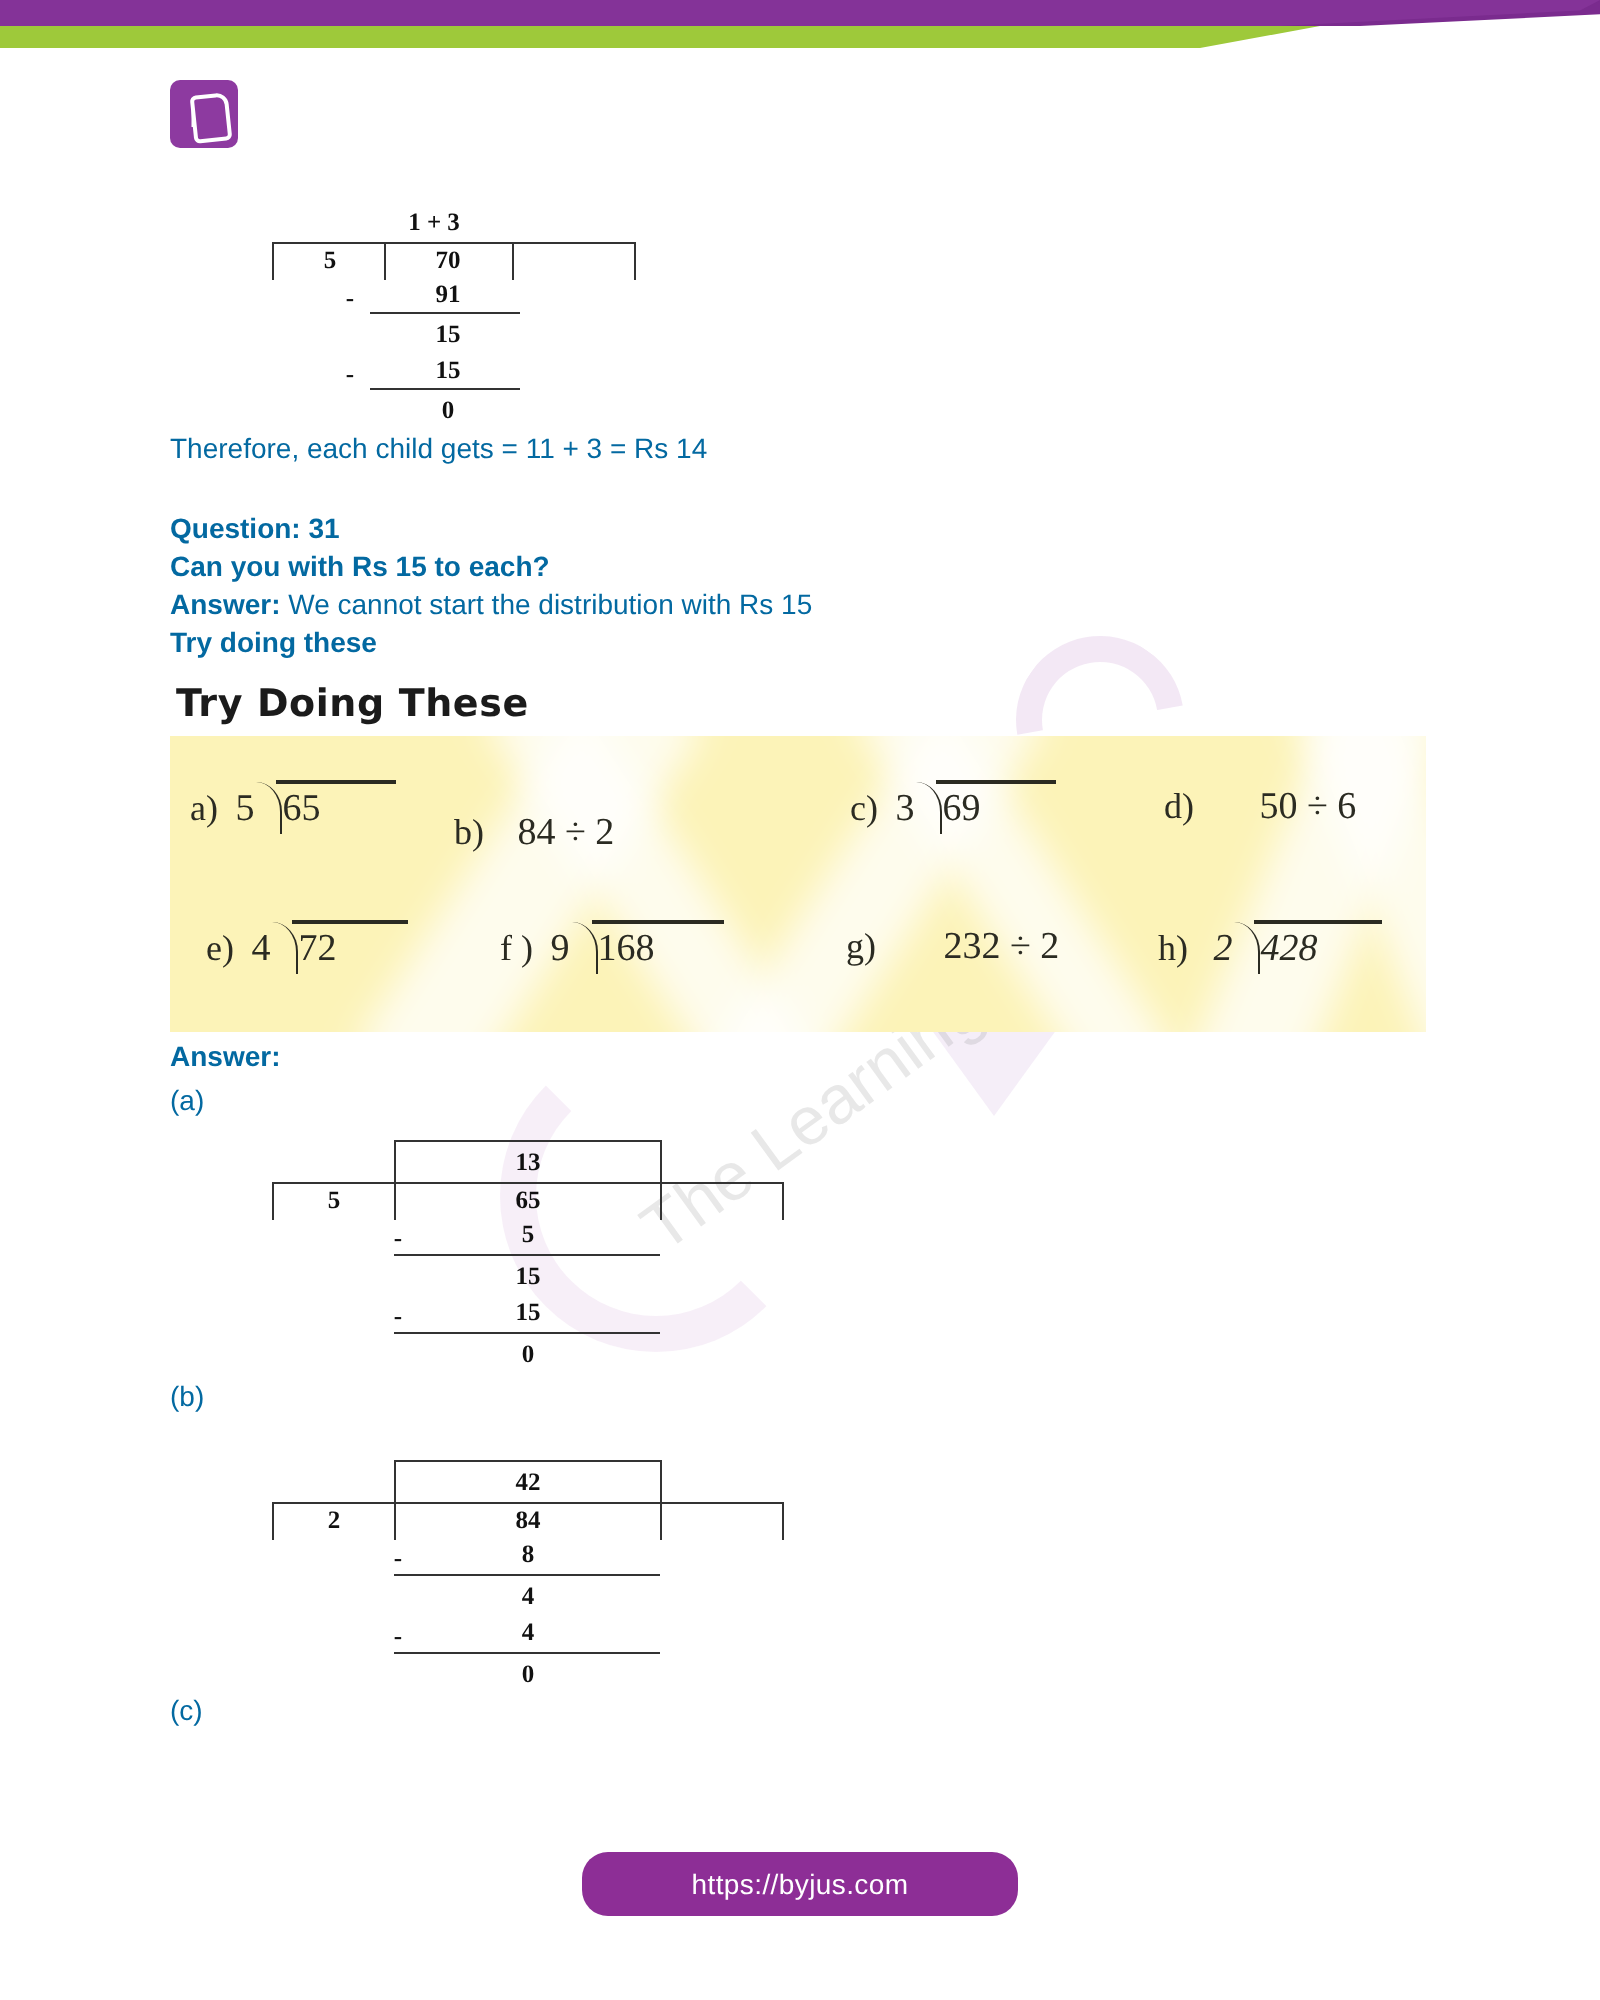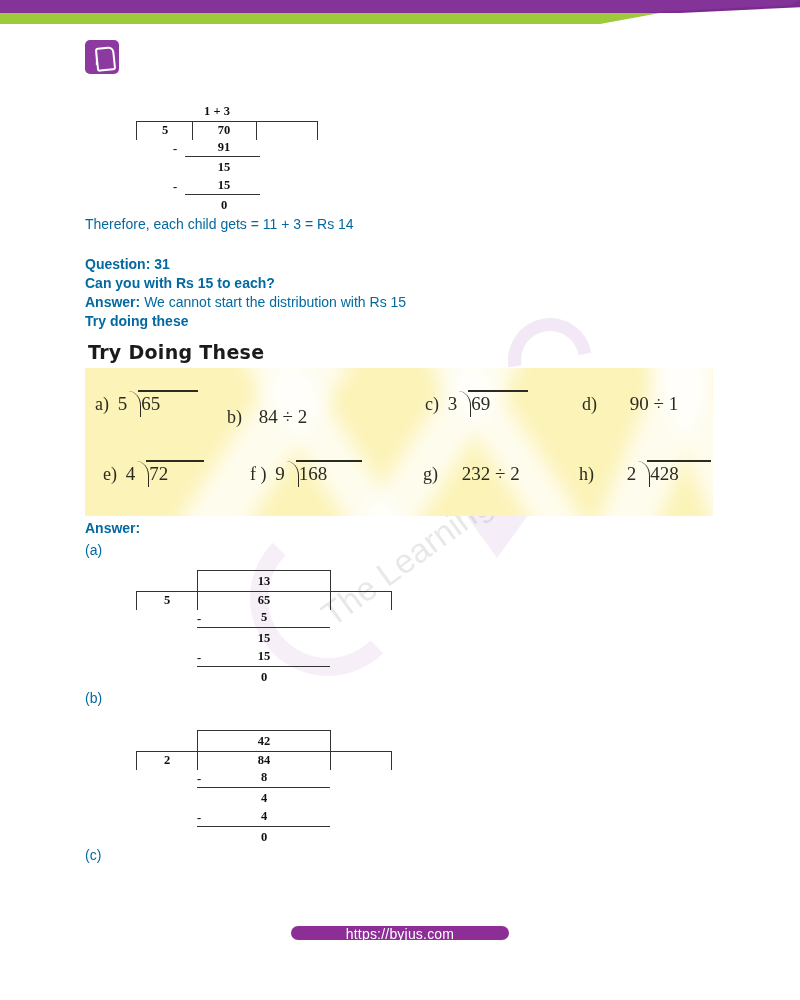--- a/index.html
+++ b/index.html
@@ -232,27 +232,28 @@
     width: 0; height: 0;
     border-left: 42px solid transparent;
     border-right: 42px solid transparent;
     border-top: 58px solid rgba(190,150,210,.16);
   }
 
   
   .footer-pill {
     position: absolute;
     left: 291px; top: 926px;
-    width: 218px; height: 14px;
+    width: 218px; height: 32px;
     background: #8d2e96;
     border-radius: 13px;
     color: #ffffff;
     font-family: "Liberation Sans", sans-serif;
     font-size: 14px;
     display: flex;
+    align-items: center;
     justify-content: center;
     letter-spacing: .2px;
   }
 </style>
 </head>
 <body>
 
 <div class="topbars">
   <div class="bar-purple"></div>
   <div class="bar-purple2"></div>
@@ -334,45 +335,45 @@
 
     <div class="yb-item" style="left:340px; top:25px;">
       <span class="yb-label">c)</span>
       <span class="longdiv">
         <span class="divisor">3</span><span class="bracket"><i class="vinc" style="left:10px; width:60px;"></i></span><span>69</span>
       </span>
     </div>
 
     <div class="yb-item" style="left:497px; top:25px;">
       <span class="yb-label">d)</span>
-      <span style="margin-left:28px;">90 ÷ 1</span>
+      <span style="margin-left:28px;">50 ÷ 6</span>
     </div>
 
     <div class="yb-item" style="left:18px; top:95px;">
       <span class="yb-label">e)</span>
       <span class="longdiv">
         <span class="divisor">4</span><span class="bracket"><i class="vinc" style="left:10px; width:58px;"></i></span><span>72</span>
       </span>
     </div>
 
     <div class="yb-item" style="left:165px; top:95px;">
       <span class="yb-label">f )</span>
       <span class="longdiv">
         <span class="divisor">9</span><span class="bracket"><i class="vinc" style="left:10px; width:66px;"></i></span><span>168</span>
       </span>
     </div>
 
     <div class="yb-item" style="left:338px; top:95px;">
       <span class="yb-label">g)</span>
-      <span style="margin-left:19px;">232 ÷ 2</span>
+      <span style="margin-left:29px;">232 ÷ 2</span>
     </div>
 
     <div class="yb-item" style="left:494px; top:95px;">
       <span class="yb-label">h)</span>
-      <span class="longdiv" style="margin-left:24px;">
+      <span class="longdiv" style="margin-left:4px;font-style:italic;">
         <span class="divisor">2</span><span class="bracket"><i class="vinc" style="left:10px; width:64px;"></i></span><span>428</span>
       </span>
     </div>
   </div>
 
   <div class="txt bold" style="left:85px; top:520px;">Answer:</div>
   <div class="txt" style="left:85px; top:542px;">(a)</div>
 
   <div class="divwork">
     <div class="dline hline" style="left:197px; top:570px; width:133px;"></div>

